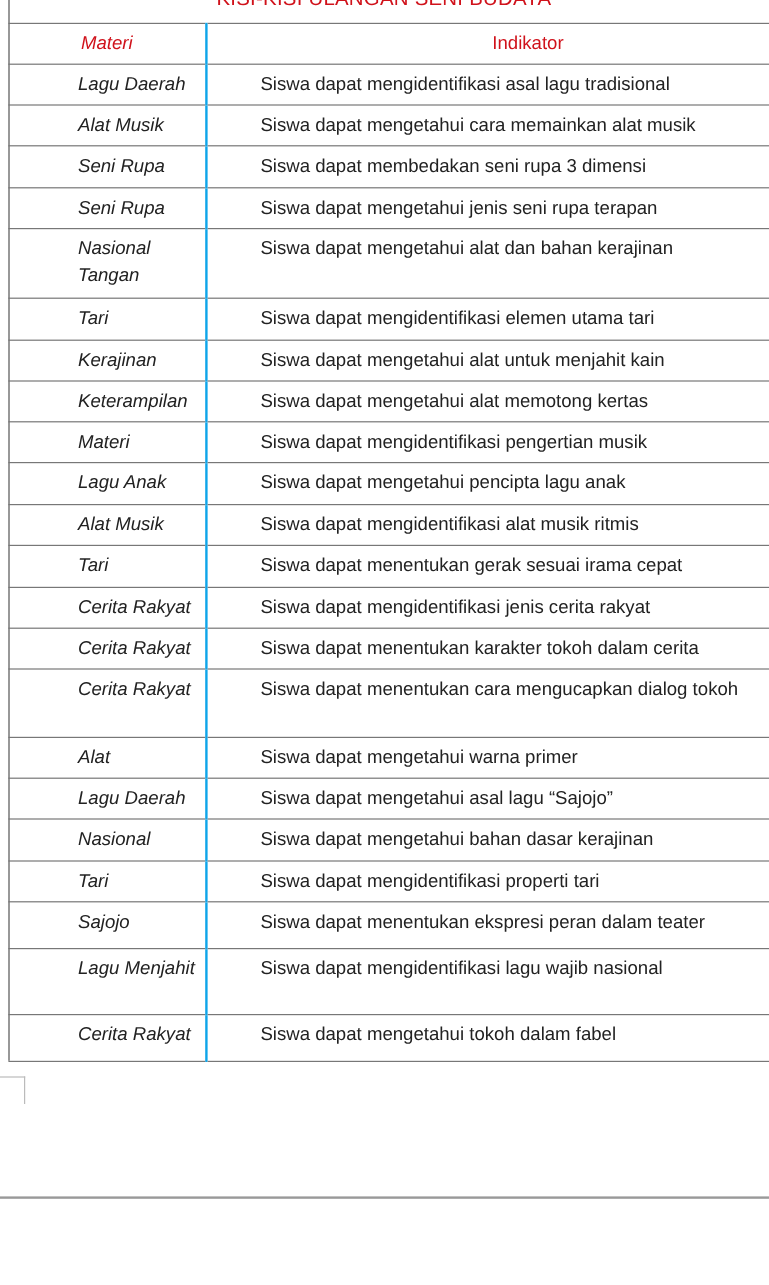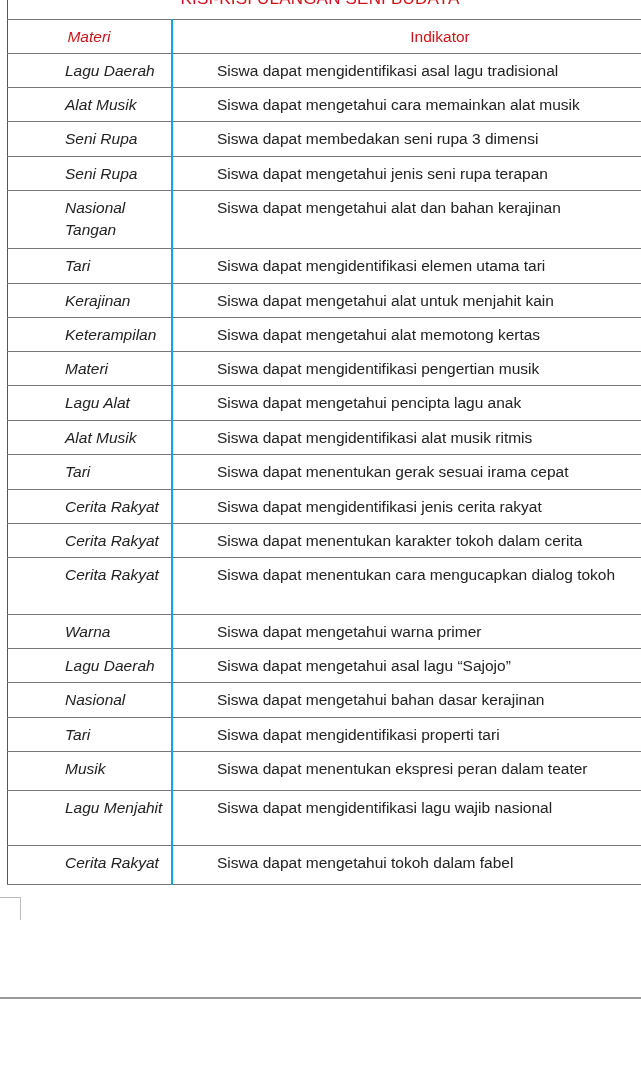--- a/index.html
+++ b/index.html
@@ -68,21 +68,21 @@
       </tr>
       <tr style="height: 34px;">
         <td class="materi">Keterampilan</td>
         <td class="indikator">Siswa dapat mengetahui alat memotong kertas</td>
       </tr>
       <tr style="height: 34px;">
         <td class="materi">Materi</td>
         <td class="indikator">Siswa dapat mengidentifikasi pengertian musik</td>
       </tr>
       <tr style="height: 35px;">
-        <td class="materi">Lagu Alat</td>
+        <td class="materi">Lagu Anak</td>
         <td class="indikator">Siswa dapat mengetahui pencipta lagu anak</td>
       </tr>
       <tr style="height: 34px;">
         <td class="materi">Alat Musik</td>
         <td class="indikator">Siswa dapat mengidentifikasi alat musik ritmis</td>
       </tr>
       <tr style="height: 35px;">
         <td class="materi">Tari</td>
         <td class="indikator">Siswa dapat menentukan gerak sesuai irama cepat</td>
       </tr>
@@ -92,37 +92,37 @@
       </tr>
       <tr style="height: 34px;">
         <td class="materi">Cerita Rakyat</td>
         <td class="indikator">Siswa dapat menentukan karakter tokoh dalam cerita</td>
       </tr>
       <tr style="height: 57px;">
         <td class="materi">Cerita Rakyat</td>
         <td class="indikator">Siswa dapat menentukan cara mengucapkan dialog tokoh</td>
       </tr>
       <tr style="height: 34px;">
-        <td class="materi">Warna</td>
+        <td class="materi">Alat</td>
         <td class="indikator">Siswa dapat mengetahui warna primer</td>
       </tr>
       <tr style="height: 34px;">
         <td class="materi">Lagu Daerah</td>
         <td class="indikator">Siswa dapat mengetahui asal lagu “Sajojo”</td>
       </tr>
       <tr style="height: 35px;">
         <td class="materi">Nasional</td>
         <td class="indikator">Siswa dapat mengetahui bahan dasar kerajinan</td>
       </tr>
       <tr style="height: 34px;">
         <td class="materi">Tari</td>
         <td class="indikator">Siswa dapat mengidentifikasi properti tari</td>
       </tr>
       <tr style="height: 39px;">
-        <td class="materi">Musik</td>
+        <td class="materi">Sajojo</td>
         <td class="indikator">Siswa dapat menentukan ekspresi peran dalam teater</td>
       </tr>
       <tr style="height: 55px;">
         <td class="materi">Lagu Menjahit</td>
         <td class="indikator">Siswa dapat mengidentifikasi lagu wajib nasional</td>
       </tr>
       <tr style="height: 39px;">
         <td class="materi">Cerita Rakyat</td>
         <td class="indikator">Siswa dapat mengetahui tokoh dalam fabel</td>
       </tr>

